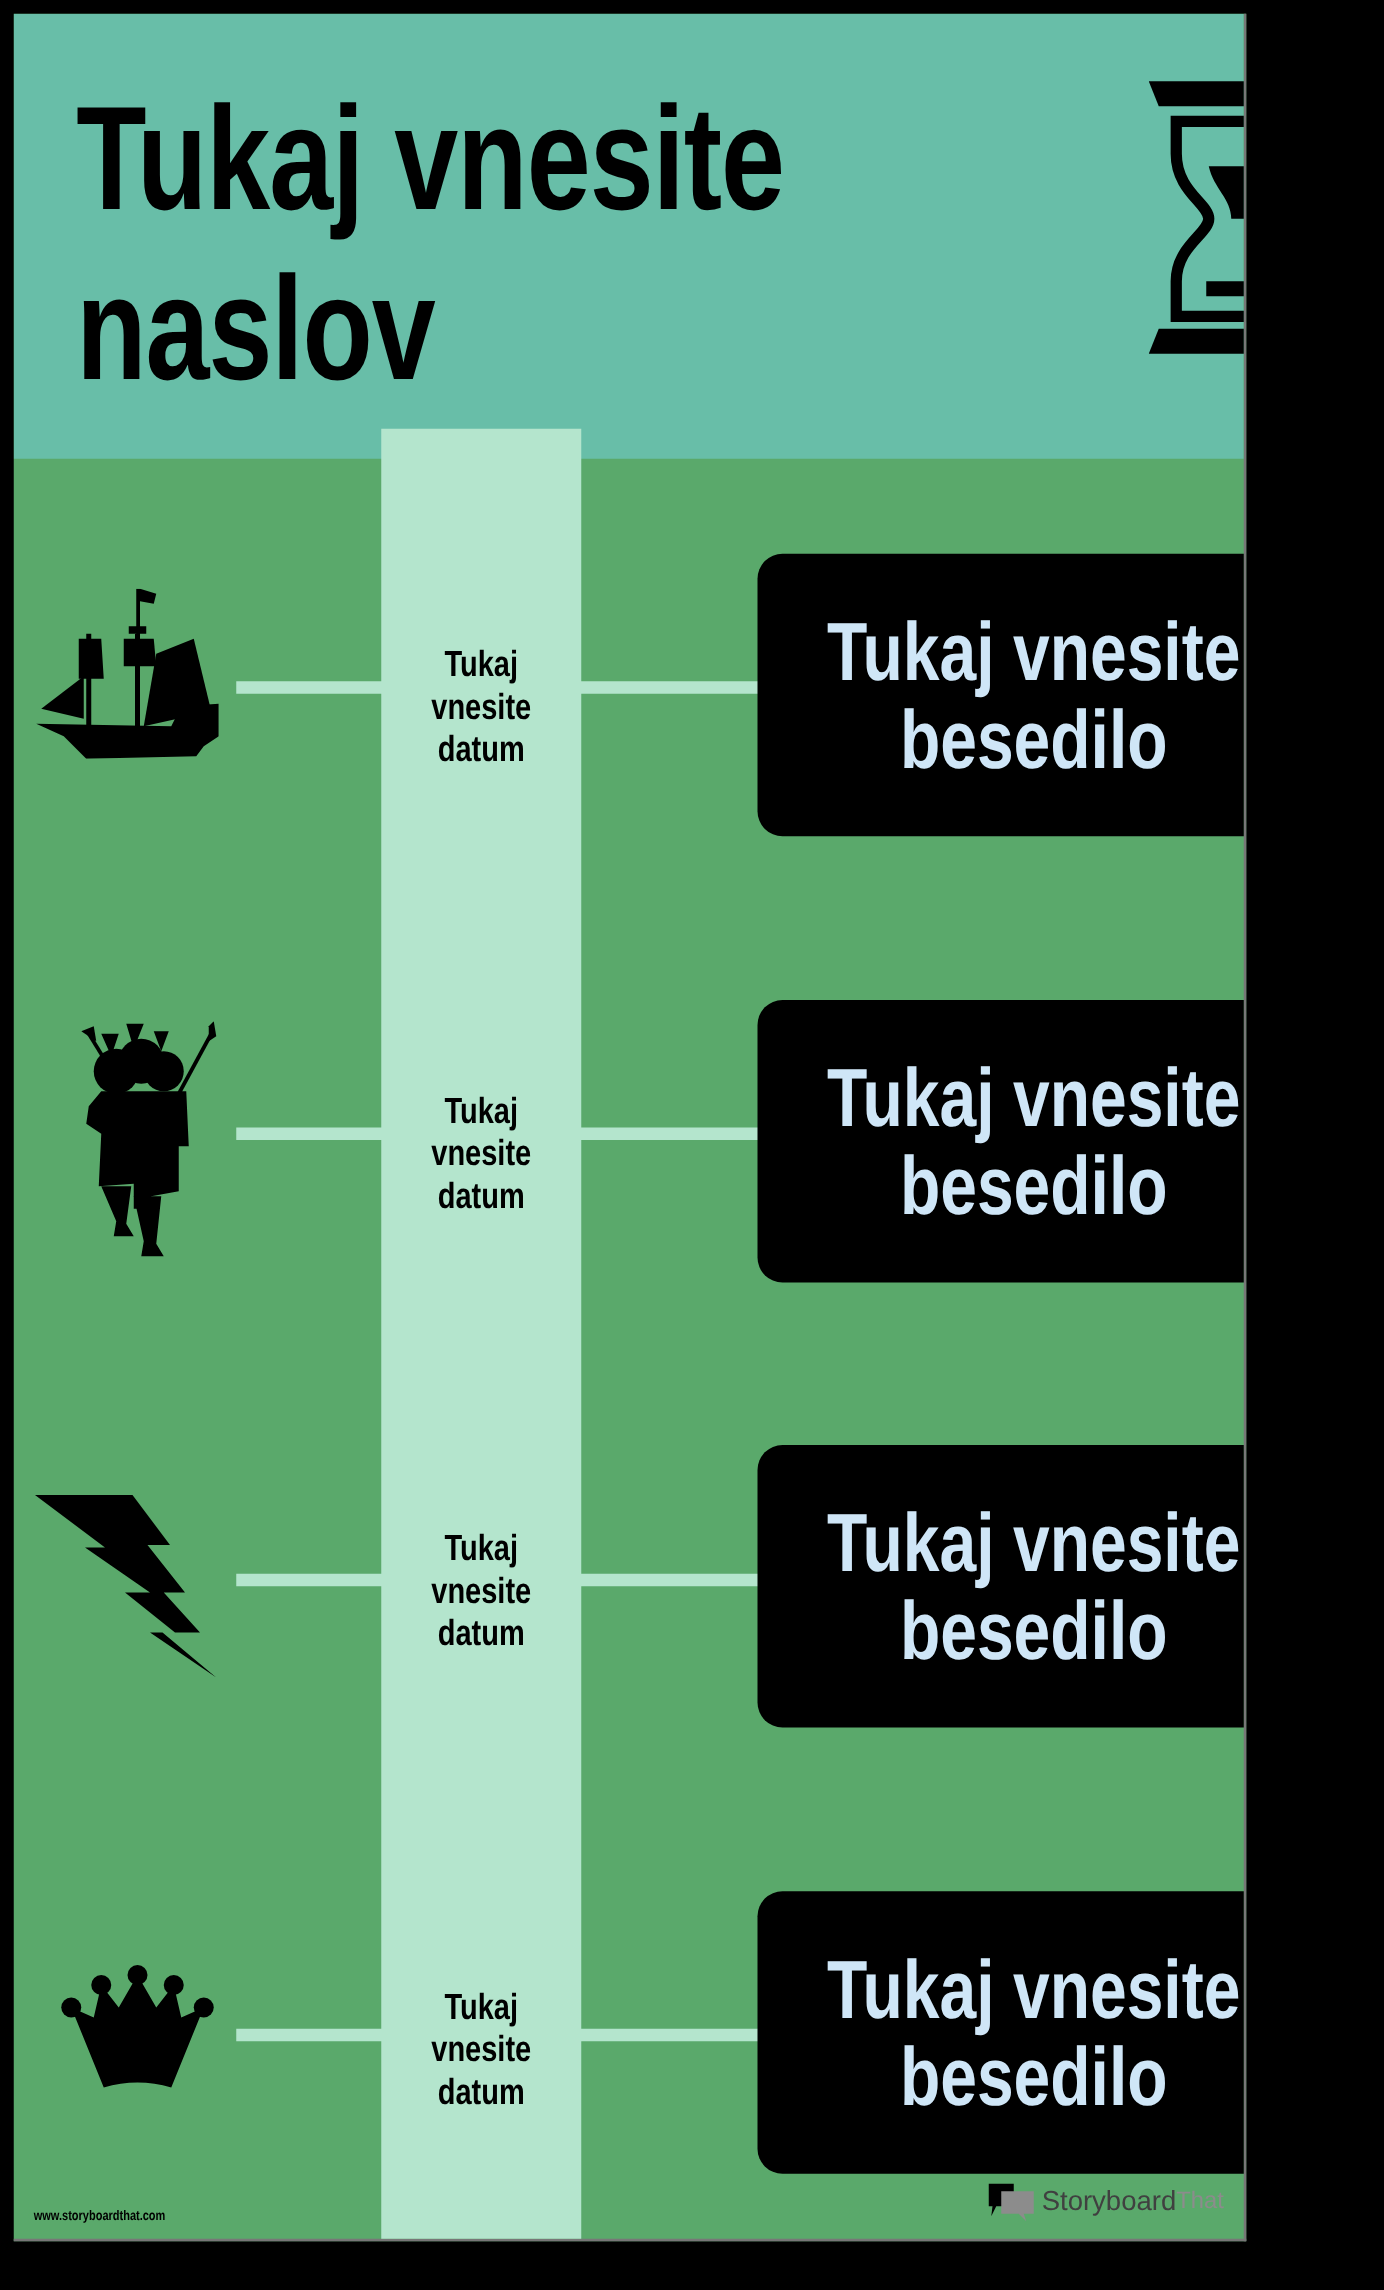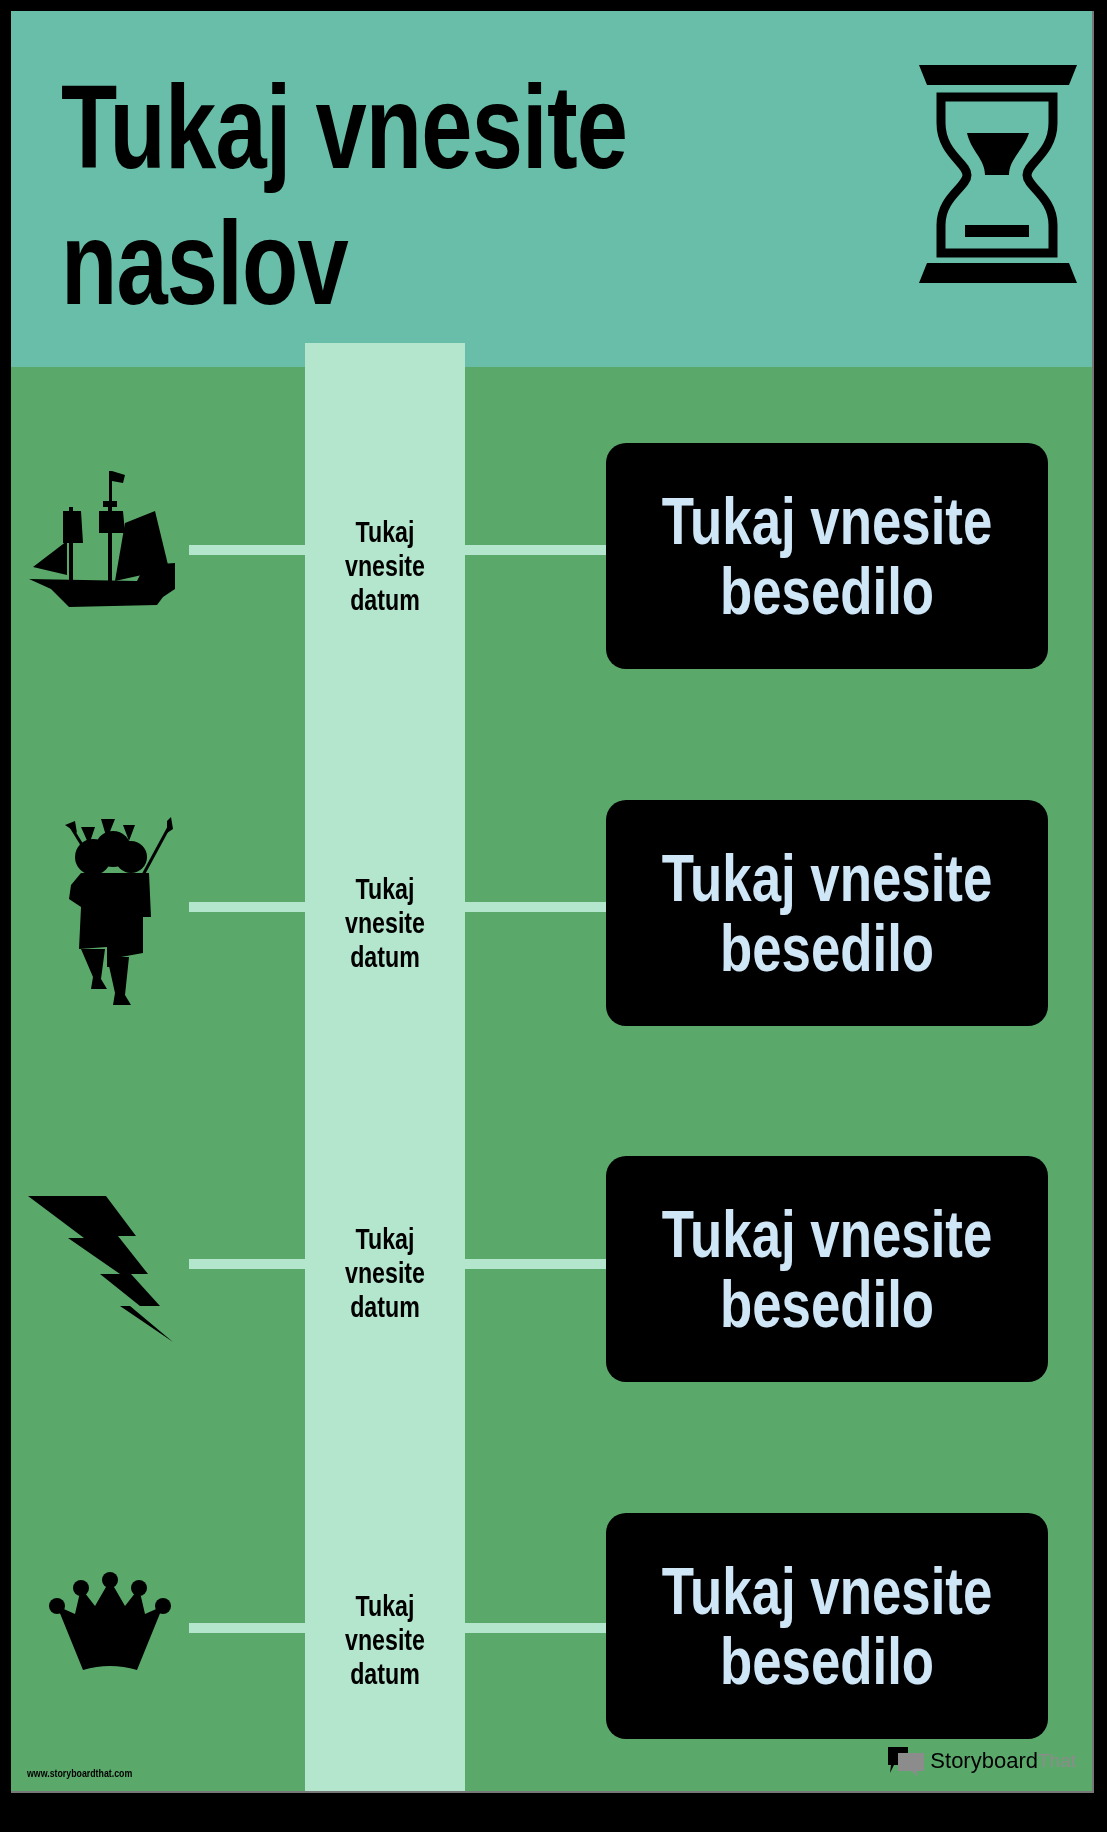--- a/index.html
+++ b/index.html
@@ -1,31 +1,31 @@
 <!DOCTYPE html>
 <html><head>
 <meta charset="utf-8">
 <style>
   html, body { margin:0; padding:0; background:#000; }
   body { width:1107px; height:1832px; position:relative; overflow:hidden; font-family:"Liberation Sans", sans-serif; }
-  .poster { position:absolute; left:11px; top:11px; width:1083px; height:1782px; background:#5aa96b; overflow:hidden; border-right:2px solid #777; border-bottom:2px solid #777; box-sizing:border-box; }
+  .poster { position:absolute; left:11px; top:11px; width:986px; height:1782px; background:#5aa96b; overflow:hidden; border-right:2px solid #777; border-bottom:2px solid #777; box-sizing:border-box; }
   .header { position:absolute; left:0; top:0; width:100%; height:356px; background:#68bea8; }
   .title { position:absolute; left:50px; top:48px; margin:0; font-family:"Liberation Sans", sans-serif; font-weight:bold; font-size:118px; line-height:136px; color:#000; transform:scaleX(0.78); transform-origin:left top; letter-spacing:-1px; }
   .hourglass { position:absolute; left:908px; top:52px; width:160px; height:222px; }
   .column { position:absolute; left:294px; top:332px; width:160px; height:1460px; background:#b4e5cd; }
   .line { position:absolute; height:10px; background:#b4e5cd; }
   .line.left { left:178px; width:120px; }
   .line.right { left:450px; width:150px; }
   .icon { position:absolute; }
   .date { position:absolute; left:294px; width:160px; text-align:center; font-weight:bold; font-size:29px; line-height:34px; color:#000; transform:scaleX(0.8); }
   .box { position:absolute; left:595px; width:442px; height:226px; background:#000; border-radius:20px; display:flex; align-items:center; justify-content:center; }
   .box-text { color:#cfe6f7; font-weight:bold; font-size:66px; line-height:70px; text-align:center; transform:scaleX(0.8); width:560px; }
   .footer-url { position:absolute; left:16px; bottom:12px; font-size:11px; font-weight:bold; color:#000; transform:scaleX(0.8); transform-origin:left; }
   .brand { position:absolute; right:16px; bottom:14px; display:flex; align-items:center; gap:4px; }
-  .brand-a { font-size:22px; color:#000000; }
+  .brand-a { font-size:22px; color:#404040; }
   .brand-b { font-size:19px; color:#8c8c8c; margin-left:-4px; }
 </style>
 </head>
 <body>
 
 <div class="poster">
   <div class="header">
     <h1 class="title">
       <span>Tukaj vnesite</span><br>
       <span>naslov</span>

